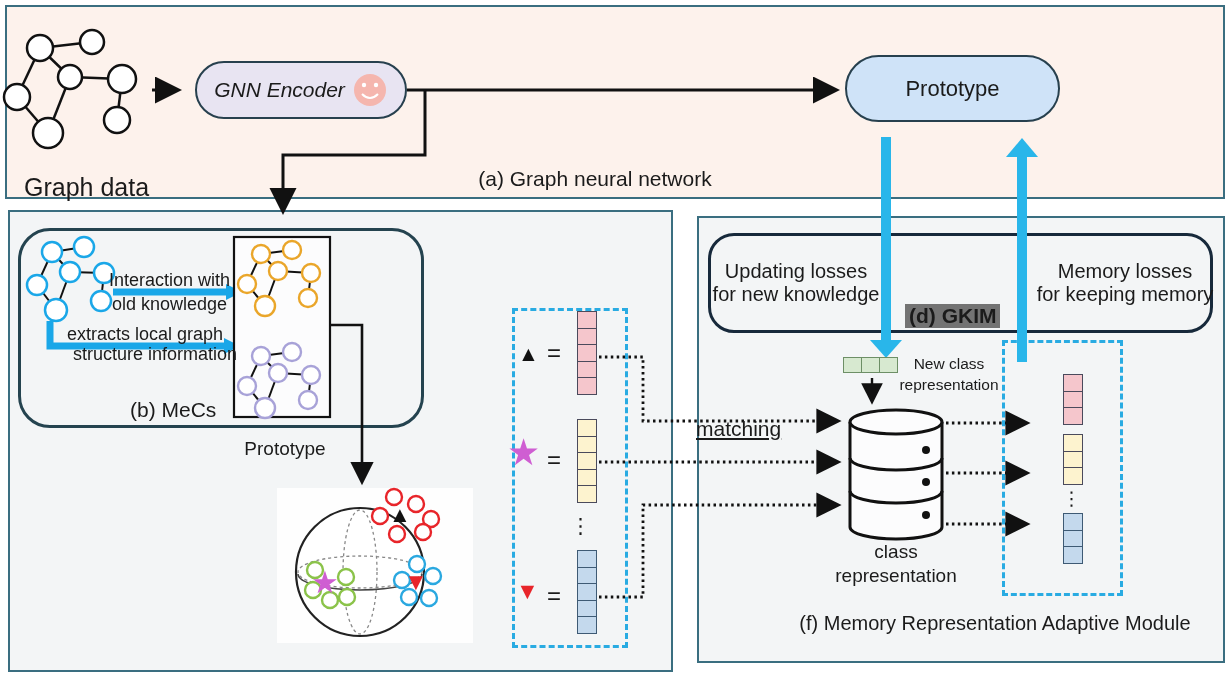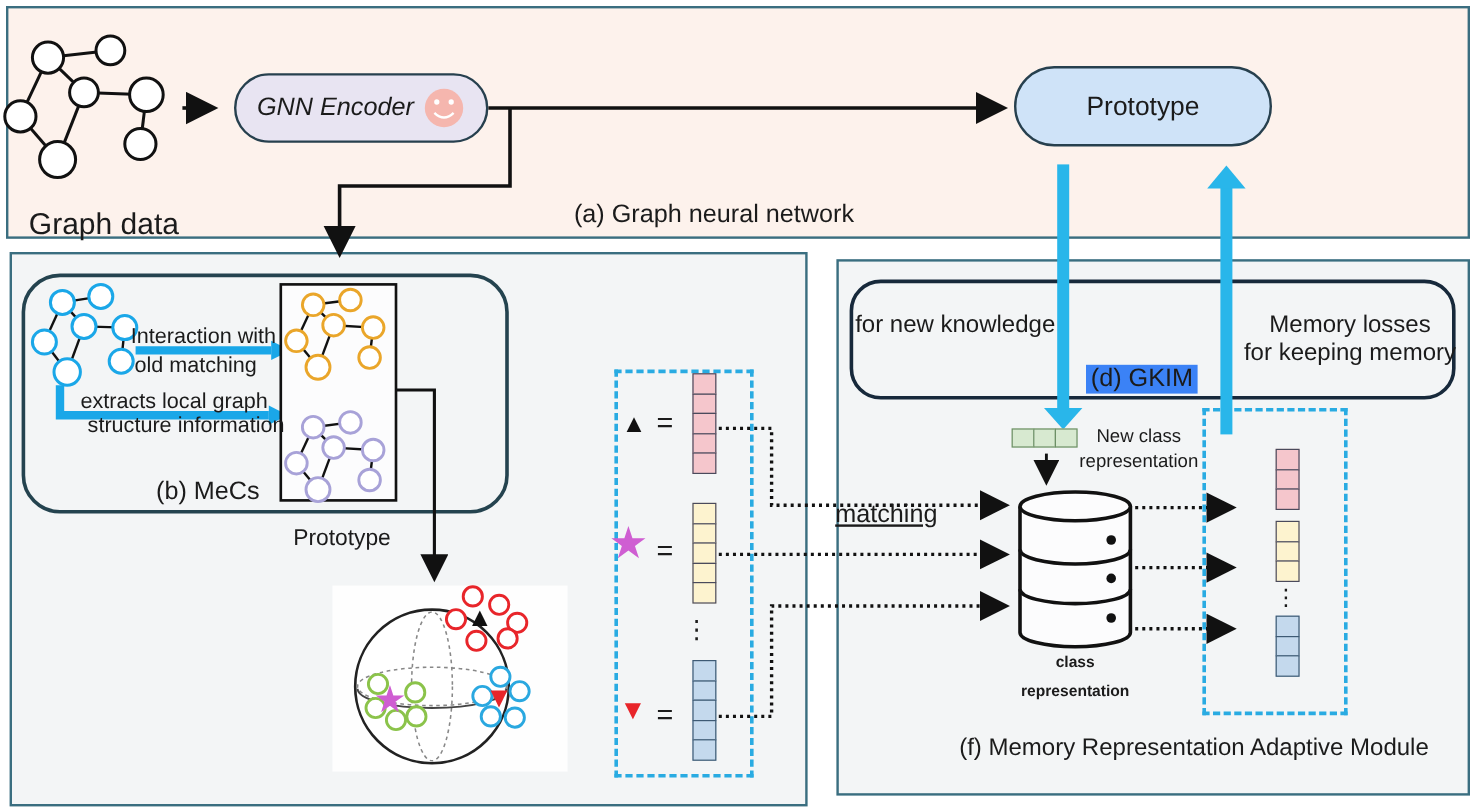--- a/index.html
+++ b/index.html
@@ -262,55 +262,56 @@
   <div class="vec v" style="left:1063px;top:513px;">
       <div class="cell" style="background: rgb(196, 217, 237); border-color: rgb(62, 90, 116);"></div>
       <div class="cell" style="background: rgb(196, 217, 237); border-color: rgb(62, 90, 116);"></div>
       <div class="cell" style="background: rgb(196, 217, 237); border-color: rgb(62, 90, 116);"></div>
     </div>
 
   <div class="txt" style="left:24px;top:146px;width:110px;font-size:25px;margin-top:27px;">Graph data</div>
   <div class="txt ctr" style="left:455px;top:167px;width:280px;font-size:21px;">(a) Graph neural network</div>
 
   <div class="txt" style="left:109px;top:270px;font-size:18px;">Interaction with</div>
-  <div class="txt" style="left:112px;top:294px;font-size:18px;">old matching</div>
+  <div class="txt" style="left:112px;top:294px;font-size:18px;">old knowledge</div>
   <div class="txt" style="left:67px;top:324px;font-size:18px;">extracts local graph</div>
   <div class="txt" style="left:73px;top:344px;font-size:18px;">structure information</div>
   <div class="txt" style="left:130px;top:398px;font-size:21px;">(b) MeCs</div>
   <div class="txt ctr" style="left:210px;top:438px;width:150px;font-size:19px;">Prototype</div>
 
   <div class="sym" style="left:518px;top:343px;font-size:21px;color:#111;">▲</div>
   <div class="sym" style="left:547px;top:341px;font-size:24px;">=</div>
   <div class="sym" style="left:507px;top:434px;font-size:37px;color:#cf5ed2;">★</div>
   <div class="sym" style="left:547px;top:448px;font-size:24px;">=</div>
   <div class="sym" style="left:570px;top:515px;font-size:21px;">⋮</div>
   <div class="sym" style="left:516px;top:580px;font-size:23px;color:#e8252a;">▼</div>
   <div class="sym" style="left:547px;top:584px;font-size:24px;">=</div>
 
   <div class="sym" style="left:389px;top:504px;font-size:22px;color:#111;">▲</div>
   <div class="sym" style="left:311px;top:567px;font-size:31px;color:#cf5ed2;">★</div>
   <div class="sym" style="left:404px;top:570px;font-size:24px;color:#e8252a;">▼</div>
 
   <div class="txt" style="left:696px;top:417px;font-size:21px;text-decoration:underline;">matching</div>
 
   <div class="txt ctr" style="left:698px;top:260px;width:196px;font-size:20px;line-height:23px;">
+    <div>Updating losses</div>
     <div>for new knowledge</div>
   </div>
-  <div class="txt" style="left:905px;top:304px;font-size:21px;background:#3b82f6;padding:0 4px;">(d) GKIM</div>
+  <div class="txt" style="left:905px;top:304px;font-size:21px;background:#737373;padding:0 4px;font-weight:bold;">(d) GKIM</div>
   <div class="txt ctr" style="left:1032px;top:260px;width:186px;font-size:20px;line-height:23px;">
     <div>Memory losses</div>
     <div>for keeping memory</div>
   </div>
 
   <div class="txt ctr" style="left:897px;top:353px;width:104px;font-size:15.5px;line-height:21px;">
     <div>New class</div>
     <div>representation</div>
   </div>
 
-  <div class="txt ctr" style="left:821px;top:540px;width:150px;font-size:13px;line-height:24px;font-weight:bold;">
+  <div class="txt ctr" style="left:821px;top:540px;width:150px;font-size:19px;line-height:24px;">
     <div>class</div>
     <div>representation</div>
   </div>
 
   <div class="sym" style="left:1062px;top:489px;font-size:19px;">⋮</div>
 
   <div class="txt ctr" style="left:745px;top:612px;width:500px;font-size:20px;">(f) Memory Representation Adaptive Module</div>
 
 </div>
 

